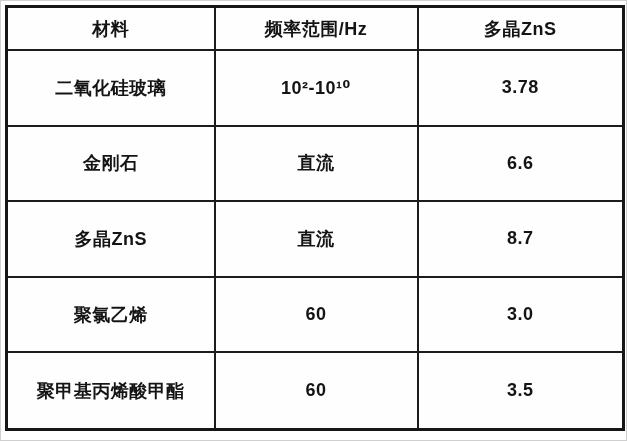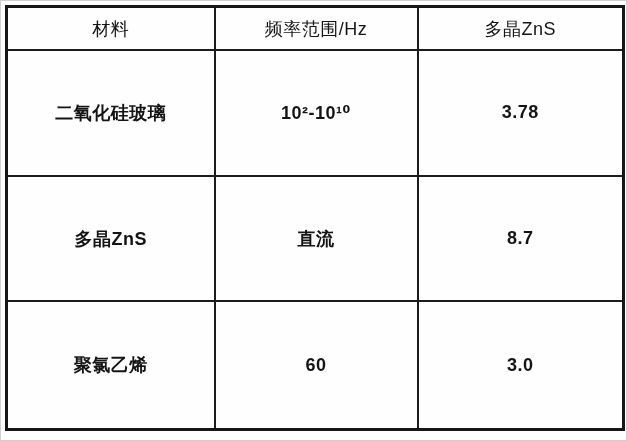--- a/index.html
+++ b/index.html
@@ -32,21 +32,21 @@
     text-align: center;
     vertical-align: middle;
     padding: 0;
     color: #141414;
     font-size: 18px;
     font-weight: 700;
     letter-spacing: 0.5px;
   }
   .data-table thead th {
     height: 41px;
-    font-weight: 400;
+    font-weight: 700;
   }
   .data-table col.c1 { width: 208px; }
   .data-table col.c2 { width: 203px; }
   .data-table col.c3 { width: 206px; }
 </style>
 </head>
 <body>
 
 <table class="data-table">
   <colgroup>
@@ -61,23 +61,33 @@
       <th>多晶ZnS</th>
     </tr>
   </thead>
   <tbody>
     <tr>
       <td>二氧化硅玻璃</td>
       <td>10²-10¹⁰</td>
       <td>3.78</td>
     </tr>
     <tr>
+      <td>金刚石</td>
+      <td>直流</td>
+      <td>6.6</td>
+    </tr>
+    <tr>
       <td>多晶ZnS</td>
       <td>直流</td>
       <td>8.7</td>
     </tr>
     <tr>
       <td>聚氯乙烯</td>
       <td>60</td>
       <td>3.0</td>
     </tr>
+    <tr>
+      <td>聚甲基丙烯酸甲酯</td>
+      <td>60</td>
+      <td>3.5</td>
+    </tr>
   </tbody>
 </table>
 
 </body></html>

